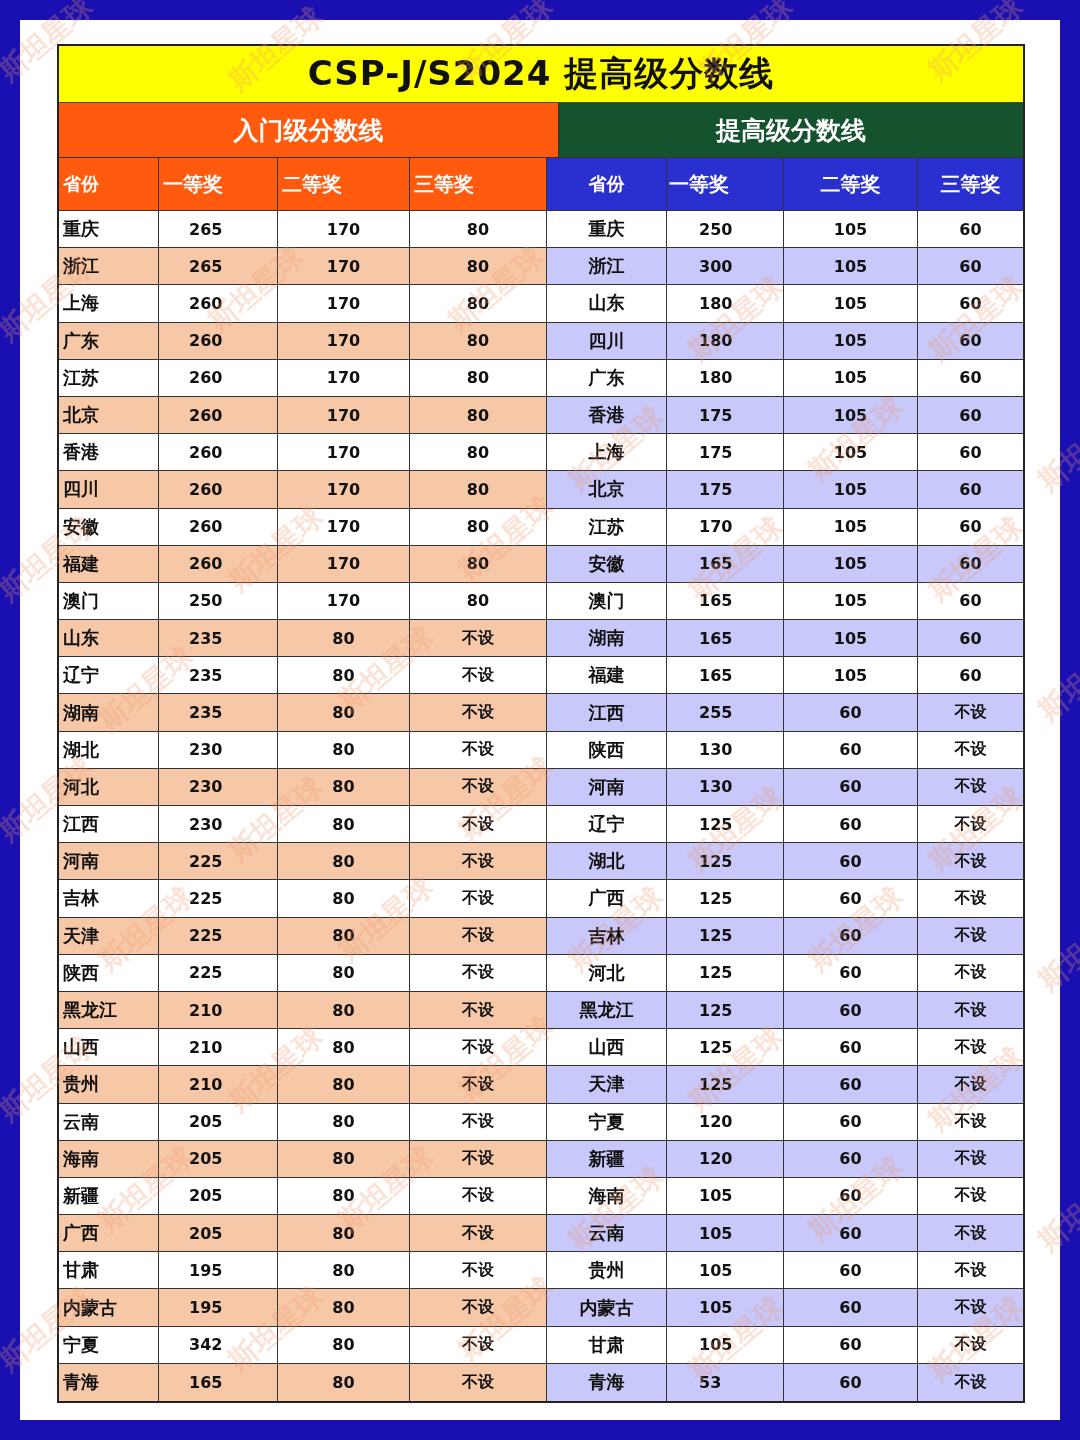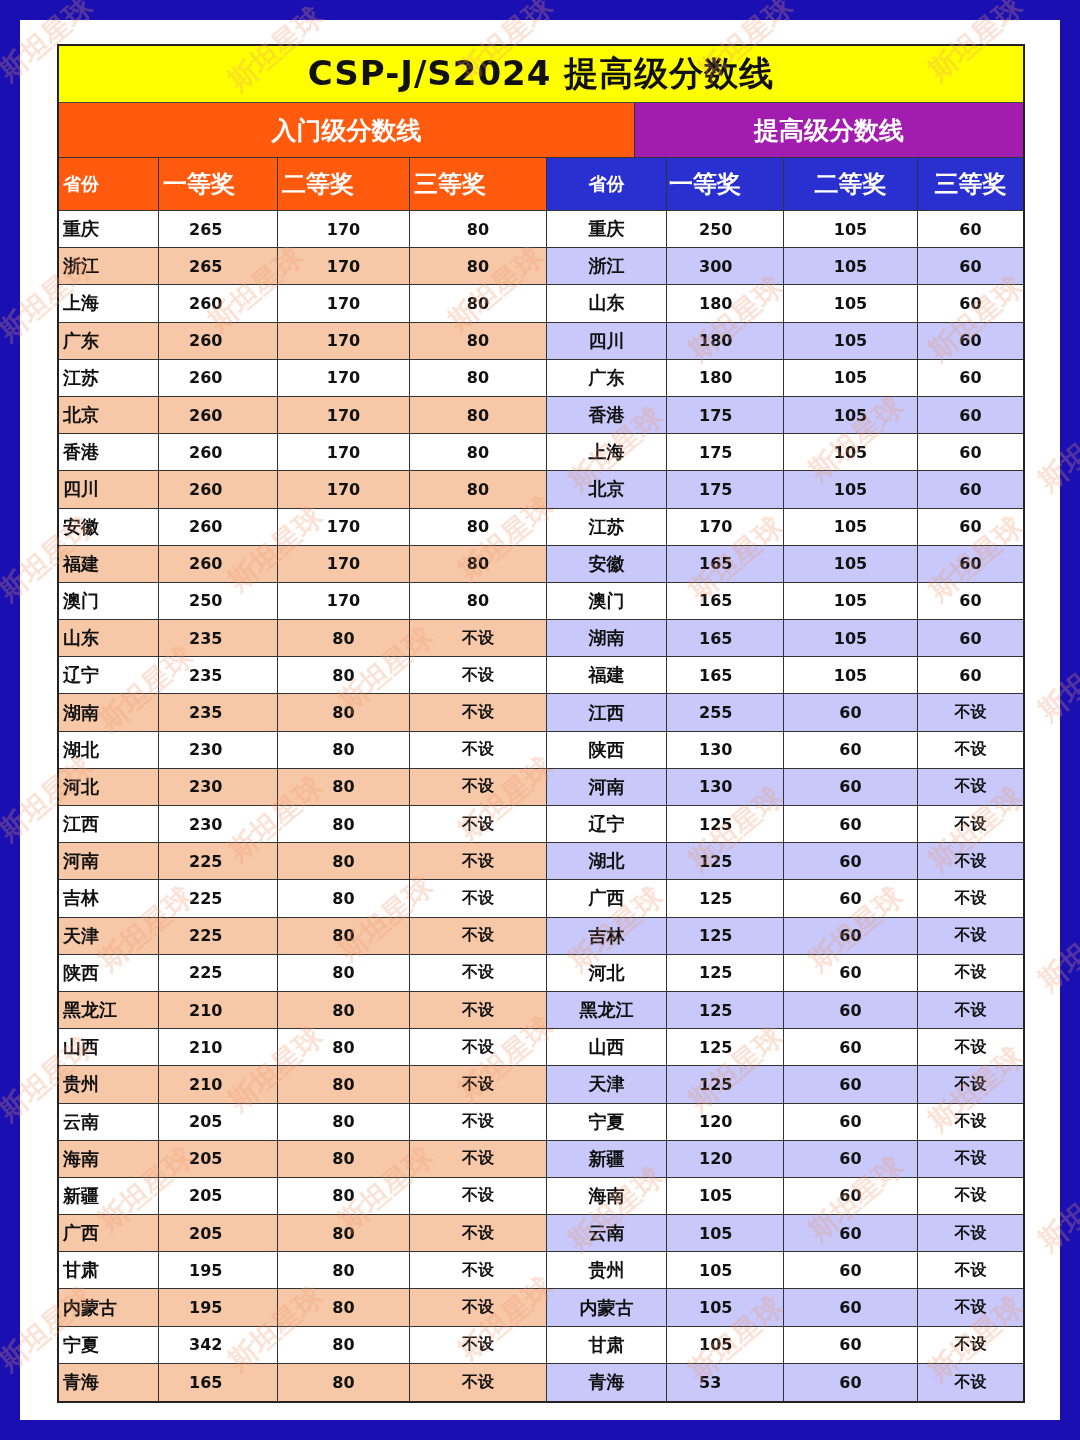--- a/index.html
+++ b/index.html
@@ -20,28 +20,28 @@
   }
   .title-row {
     height: 56px; background: #ffff00;
     display: flex; align-items: center; justify-content: center;
     border-bottom: 1px solid #444;
     font-weight: bold; font-size: 34px; color: #111; letter-spacing: 1px;
   }
   .section-row { display: flex; height: 54px; border-bottom: 1px solid #333; }
   .section { display: flex; align-items: center; justify-content: center;
     color: #fff; font-weight: bold; font-size: 25px; }
-  .section.junior { width: 576px; background: #ff5a0d; border-right: 1px solid #333; box-sizing: border-box; }
-  .section.senior { flex: 1; background: #a21caf; font-family: Liberation Serif, serif; }
+  .section.junior { width: 500px; background: #ff5a0d; border-right: 1px solid #333; box-sizing: border-box; }
+  .section.senior { flex: 1; background: #14532d; font-family: Liberation Serif, serif; }
   .tables { display: flex; }
   .half { display: flex; flex-direction: column; }
   .half.junior { width: 488px; border-right: 1px solid #333; box-sizing: border-box; }
   .half.senior { flex: 1; }
   .hdr { display: flex; height: 52px; border-bottom: 1px solid #333; }
-  .hdr .c { color: #fff; font-weight: bold; font-size: 24px; display: flex; align-items: center; }
+  .hdr .c { color: #fff; font-weight: bold; font-size: 20px; display: flex; align-items: center; }
   .junior .hdr { background: #ff5a0d; }
   .senior .hdr { background: #2a2fd0; }
   .row { display: flex; height: 37.2px; border-bottom: 1px solid #333; box-sizing: border-box; }
   .row:last-child { border-bottom: none; }
   .junior .row.alt { background: #f7c8a7; }
   .senior .row.alt { background: #c8c8fa; }
   .c { box-sizing: border-box; border-right: 1px solid #333; display: flex; align-items: center;
        font-size: 16px; font-weight: bold; color: #111; }
   .c:last-child { border-right: none; }
   .junior .c.p { width: 100px; padding-left: 4px; font-size: 18px; }

